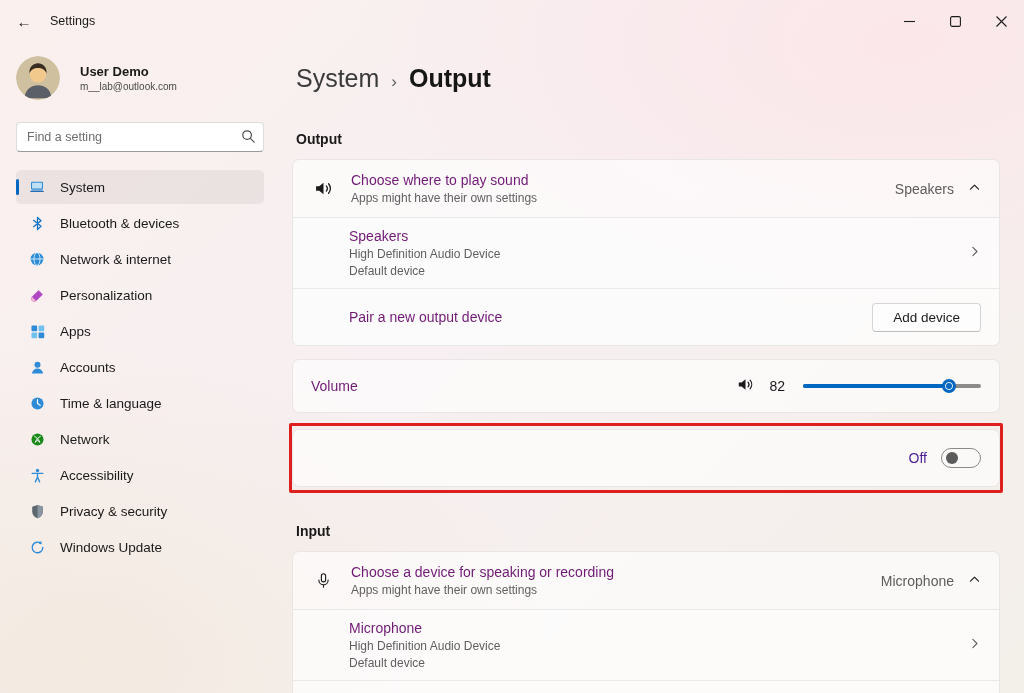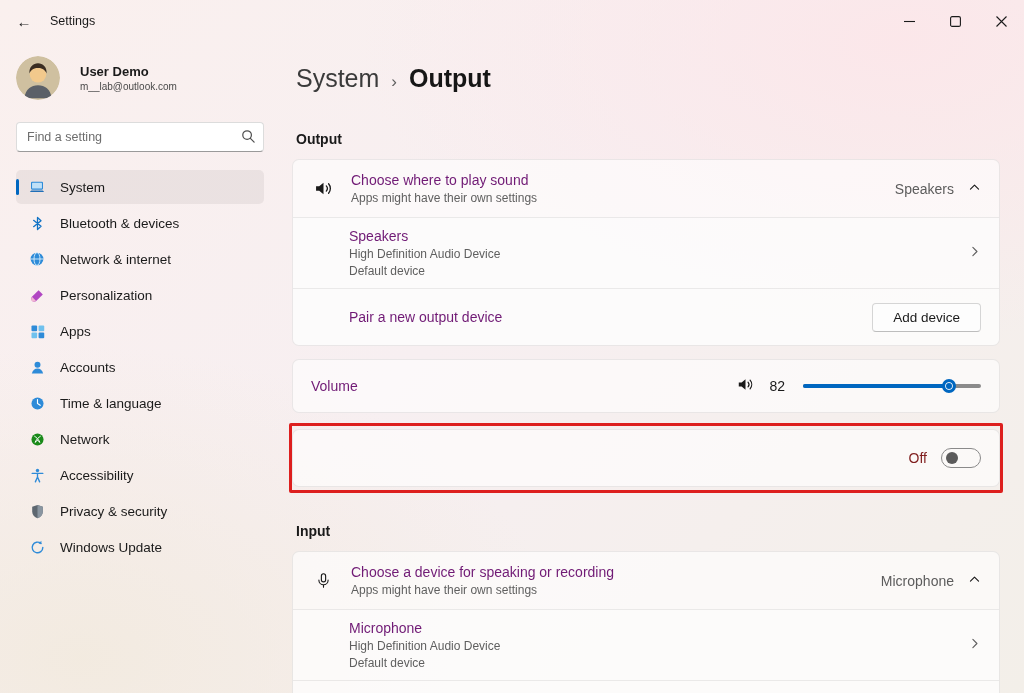--- a/index.html
+++ b/index.html
@@ -86,21 +86,21 @@
     border-radius: 50%; background: #0067c0; border: 3px solid #0067c0; box-shadow: 0 0 0 1px rgba(255,255,255,.9) inset; }
 
   
   .mono-wrap { position: relative; margin-top: 16px; }
   .red-frame { position: absolute; left: -3px; right: -3px; top: -6px; bottom: -6px;
     border: 3px solid #dd1f1e; border-radius: 2px; pointer-events: none; }
   .toggle { width: 40px; height: 20px; border-radius: 10px; border: 1px solid #8a8a8a;
     position: relative; background: transparent; cursor: pointer; }
   .toggle-knob { position: absolute; top: 3px; left: 4px; width: 12px; height: 12px;
     border-radius: 50%; background: #5b5b5b; }
-  .toggle-label { font-size: 14px; color: #7f1d1d; }
+  .toggle-label { font-size: 14px; color: #4c1d95; }
 
   .input-card { margin-bottom: 0; }
   .chev-right { color: #5f5f5f; }
 </style>
 </head>
 <body>
 
 <div class="window">
 
   <div class="titlebar">

